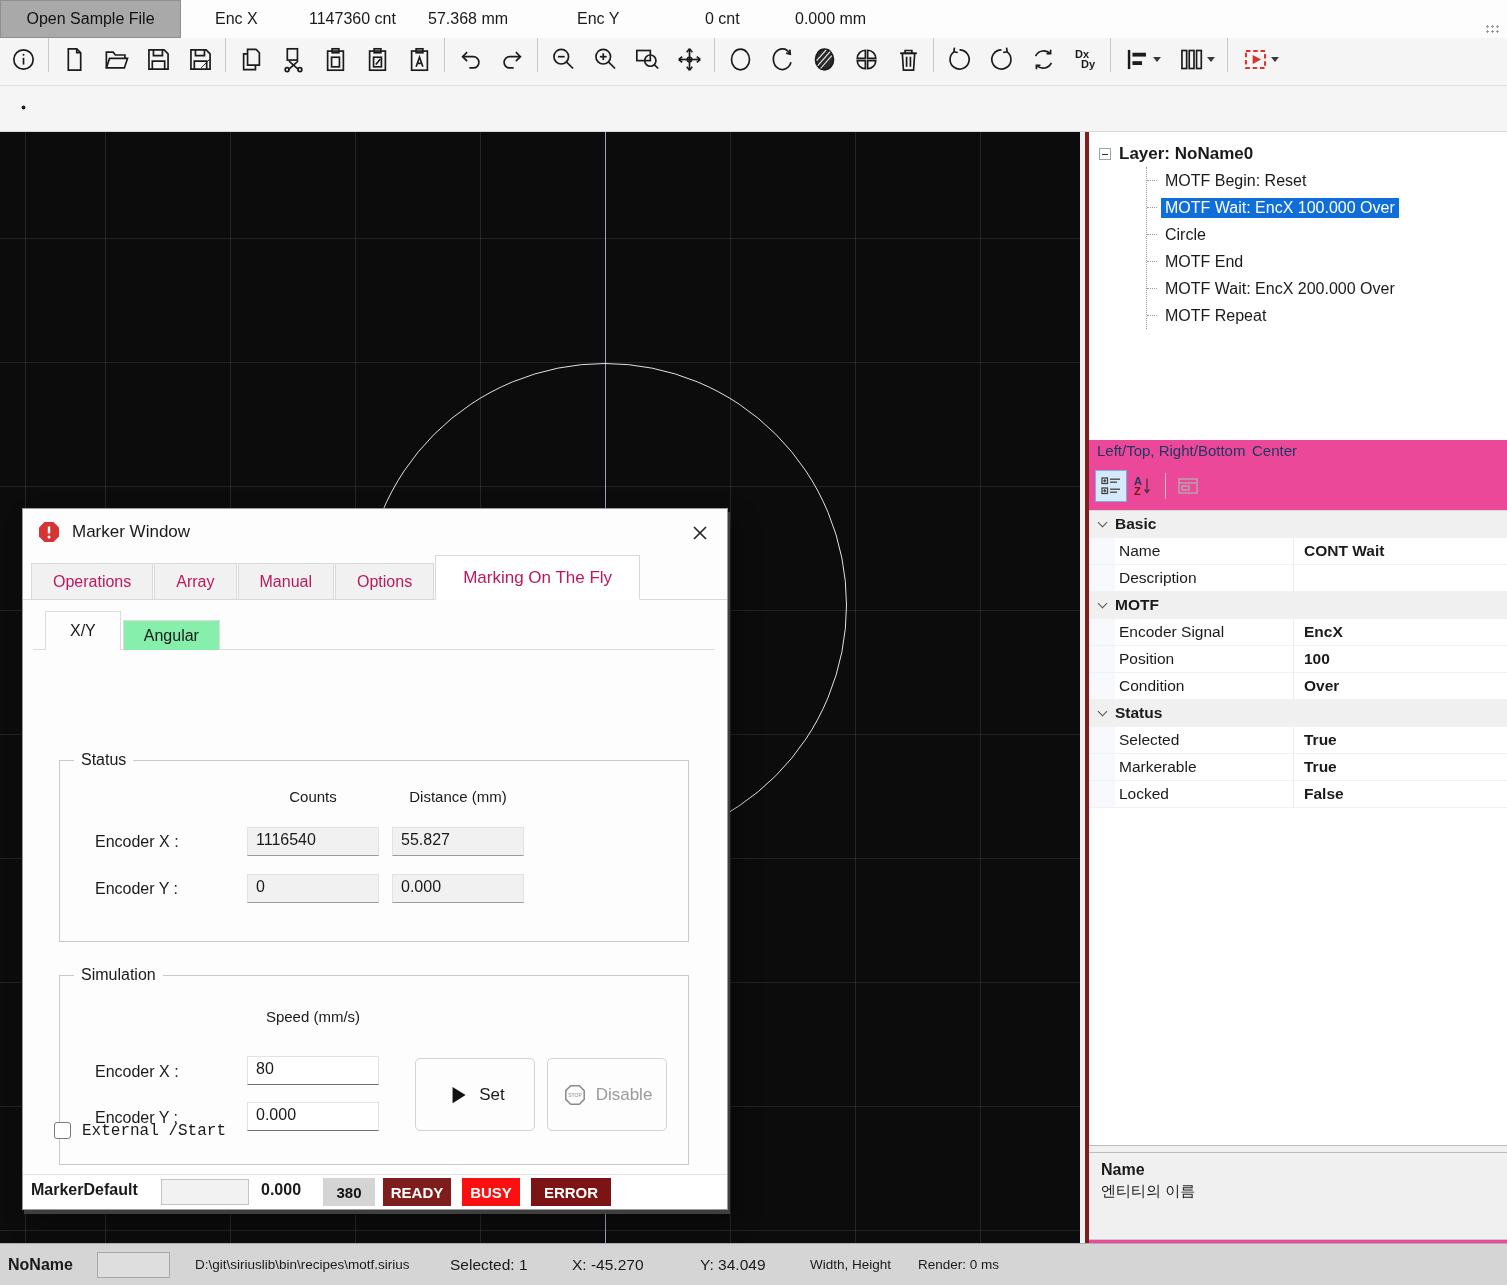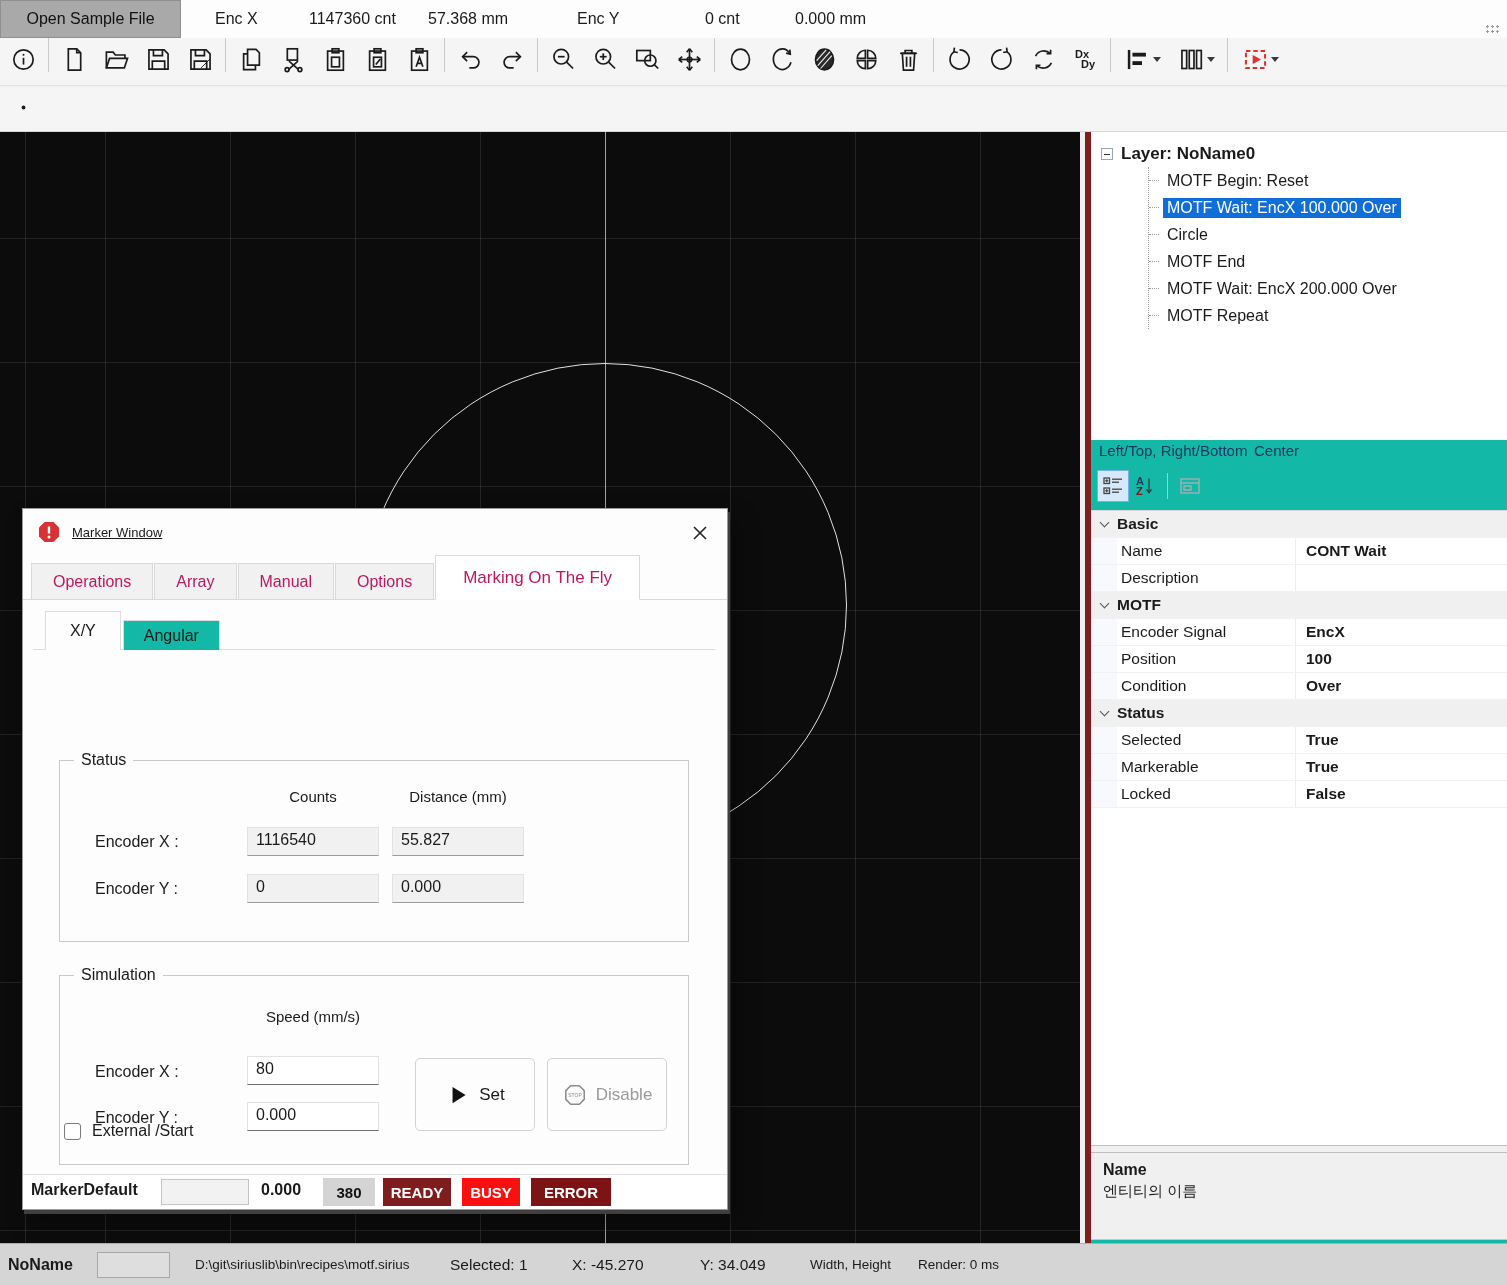--- a/index.html
+++ b/index.html
@@ -45,21 +45,21 @@
   .canvas { position:absolute; left:0; top:132px; width:1080px; height:1111px; background:#0c0c0c;
     background-image:
       repeating-linear-gradient(to right, rgba(255,255,255,0.10) 0 1px, transparent 1px 125px),
       repeating-linear-gradient(to bottom, rgba(255,255,255,0.09) 0 1px, transparent 1px 124px);
     background-position:105px 0, 0 106px; overflow:hidden; }
   .axis-v { position:absolute; left:605px; top:0; width:1px; height:100%; background:rgba(175,185,215,0.85); }
   .circ { position:absolute; left:363px; top:231px; width:484px; height:484px; border-radius:50%;
     border:1px solid rgba(242,242,242,0.92); }
 
   
-  .rpanel { position:absolute; left:1085px; top:132px; width:422px; height:1111px; background:#14b8a6; border-left:6px solid #7f1d1d; }
+  .rpanel { position:absolute; left:1085px; top:132px; width:422px; height:1111px; background:#ec4899; border-left:4px solid #7f1d1d; }
   .tree { position:absolute; left:0; top:0; width:100%; height:308px; background:#fff; overflow:hidden; padding:8px 0 0 10px; font-size:16px; }
   .tree-root { display:flex; align-items:center; height:27px; }
   .expander { width:12px; height:12px; border:1px solid #97a5b5; background:#fff; position:relative; margin-right:8px; flex:0 0 auto; }
   .expander i { position:absolute; left:2px; top:5px; width:6px; height:1.4px; background:#333; }
   .tree-root b { font-size:17px; }
   .tree-kids { margin-left:47px; border-left:1px dotted #9a9a9a; }
   .tree-item { display:flex; align-items:center; height:27px; }
   .tree-item .tick { width:10px; border-top:1px dotted #9a9a9a; margin-right:4px; flex:0 0 auto; }
   .tree-item span.lbl { padding:1px 4px; white-space:nowrap; }
   .tree-item.selected span.lbl { background:#0f6ed8; color:#fff; }
@@ -86,47 +86,47 @@
   .splitter { position:absolute; left:0; top:1013px; width:100%; height:8px; background:#f0f0f0;
     border-top:1px solid #bdbdbd; border-bottom:1px solid #bdbdbd; }
   .descp { position:absolute; left:0; top:1021px; width:100%; height:87px; background:#f0f0f0; border-bottom:1px solid #c9c9c9; padding:8px 12px; }
   .descp .t { font-weight:bold; font-size:16px; }
   .descp .d { font-size:15px; margin-top:3px; }
 
   
   .dlg { position:absolute; left:22px; top:508px; width:706px; height:702px; background:#fdfdfd;
     border:1px solid #9a9a9a; box-shadow:2px 4px 0 #3f3f3f, 8px 12px 22px rgba(0,0,0,0.35); z-index:40; }
   .dlg-title { position:absolute; left:0; top:0; width:100%; height:46px; display:flex; align-items:center; padding-left:14px; }
-  .dlg-title .ttl { font-size:13px; margin-left:11px;text-decoration:underline; }
+  .dlg-title .ttl { font-size:17px; margin-left:11px; }
   .dlg-close { position:absolute; right:12px; top:9px; width:30px; height:30px; display:flex; align-items:center; justify-content:center; }
   .dlg-close svg { width:16px; height:16px; stroke:#222; stroke-width:1.6; }
   .tabstrip { position:absolute; left:0; top:46px; width:100%; height:45px; border-bottom:1px solid #d9d9d9; display:flex; align-items:flex-end; padding-left:8px; }
   .tab { background:#f1f1f1; border:1px solid #d9d9d9; border-bottom:none; font-size:16px; height:36px;
     display:flex; align-items:center; padding:0 21px; margin-right:1px; color:#be185d; }
   .tab.active { background:#fff; height:45px; font-size:17px; padding:0 27px; border-bottom:1px solid #fff; margin-bottom:-1px; z-index:2; }
   .dlg-body { position:absolute; left:0; top:91px; width:100%; bottom:35px; background:#fdfdfd; }
   .subtabs { position:absolute; left:22px; top:11px; display:flex; align-items:flex-end; z-index:3; }
-  .subtab { background:#14b8a6; border:1px solid #dcdcdc; border-bottom:none; height:30px; font-size:16px;
+  .subtab { background:#86efac; border:1px solid #dcdcdc; border-bottom:none; height:30px; font-size:16px;
     display:flex; align-items:center; padding:0 20px; margin-right:2px; }
   .subtab.active { background:#fdfdfd; height:39px; padding:0 24px; }
   .pageline { position:absolute; left:10px; right:12px; top:49px; border-top:1px solid #dcdcdc; }
   .grp { position:absolute; left:36px; width:630px; border:1px solid #c9c9c9; background:#fdfdfd; }
   .grp-legend { position:absolute; top:-10px; left:14px; background:#fdfdfd; padding:0 7px; font-size:16px; }
   .grp.status { top:160px; height:182px; }
   .grp.sim { top:375px; height:190px; }
   .colhdr { position:absolute; font-size:15px; text-align:center; width:132px; }
   .rowlbl { position:absolute; font-size:16px; }
   .fld { position:absolute; width:132px; height:29px; font-size:16px; padding:3px 8px;
     background:#f1f1f1; border:1px solid #e2e2e2; border-bottom:1px solid #9b9b9b; }
   .fld.edit { background:#fff; border-bottom:1px solid #707070; }
   .dbtn { position:absolute; background:#fdfdfd; border:1px solid #d2d2d2; border-radius:5px;
     display:flex; align-items:center; justify-content:center; font-size:17px; gap:8px; }
   .dbtn svg { width:26px; height:26px; fill:none; stroke:#777; stroke-width:1.4; }
   .dbtn.disabled { color:#9a9a9a; }
-  .chkrow { position:absolute; left:41px; top:522px; display:flex; align-items:center; font-size:16px; }
+  .chkrow { position:absolute; left:31px; top:522px; display:flex; font-size:16px;font-family:Liberation Mono, monospace; }
   .chk { width:17px; height:17px; border:1px solid #7a7a7a; border-radius:3px; background:#fff; margin-right:11px; }
   .dlg-footer { position:absolute; left:0; bottom:0; width:100%; height:35px; border-top:1px solid #e3e3e3; background:#fff; }
   .dlg-footer .mname { position:absolute; left:8px; top:6px; font-size:16px; font-weight:bold; }
   .pbox { position:absolute; left:138px; top:4px; width:88px; height:26px; background:#f2f2f2; border:1px solid #c4c4c4; }
   .pval { position:absolute; left:238px; top:6px; font-size:16px; font-weight:bold; }
   .badge { position:absolute; top:3px; height:28px; display:flex; align-items:center; justify-content:center;
     font-size:15px; font-weight:bold; color:#fff; }
   .badge.cnt { left:300px; width:52px; background:#d4d4d4; color:#111; }
   .badge.ready { left:360px; width:68px; background:#7f1d1d; }
   .badge.busy { left:439px; width:58px; background:#fb1010; }

